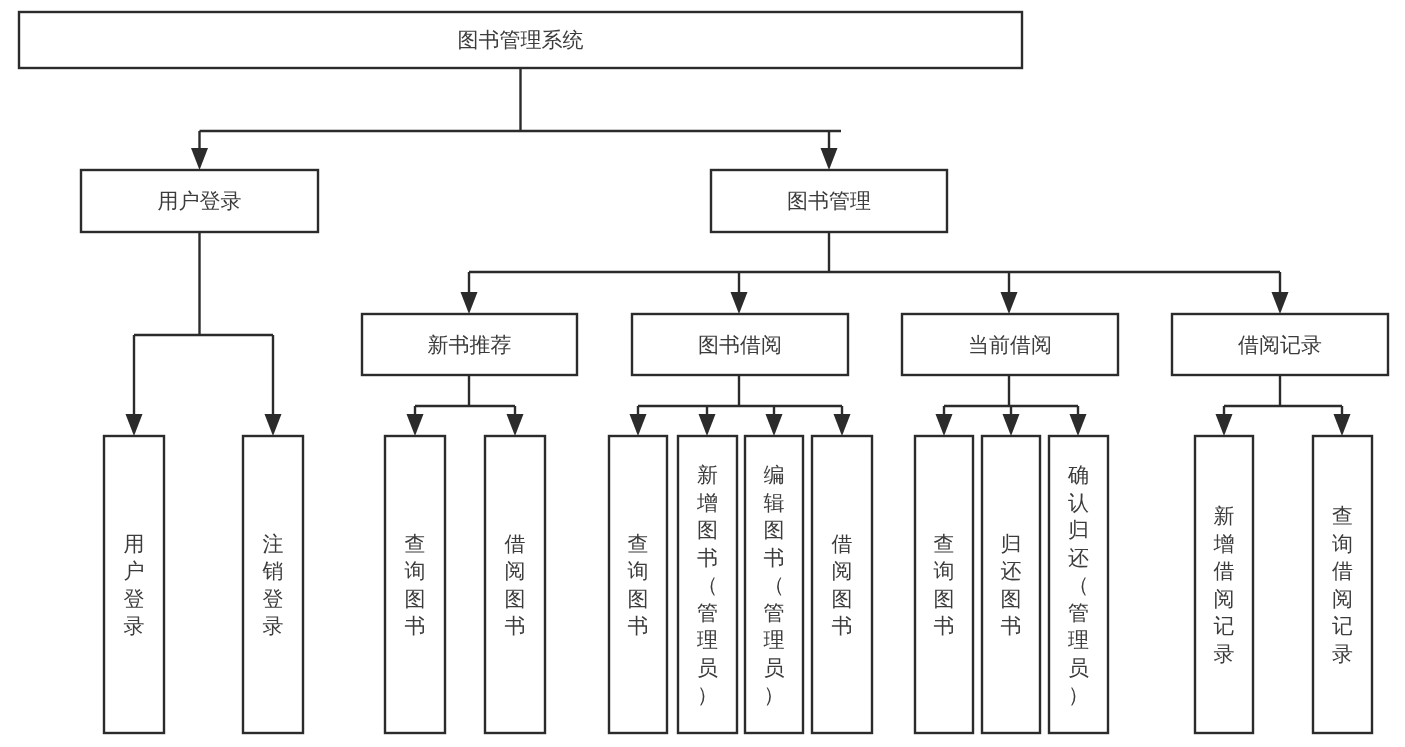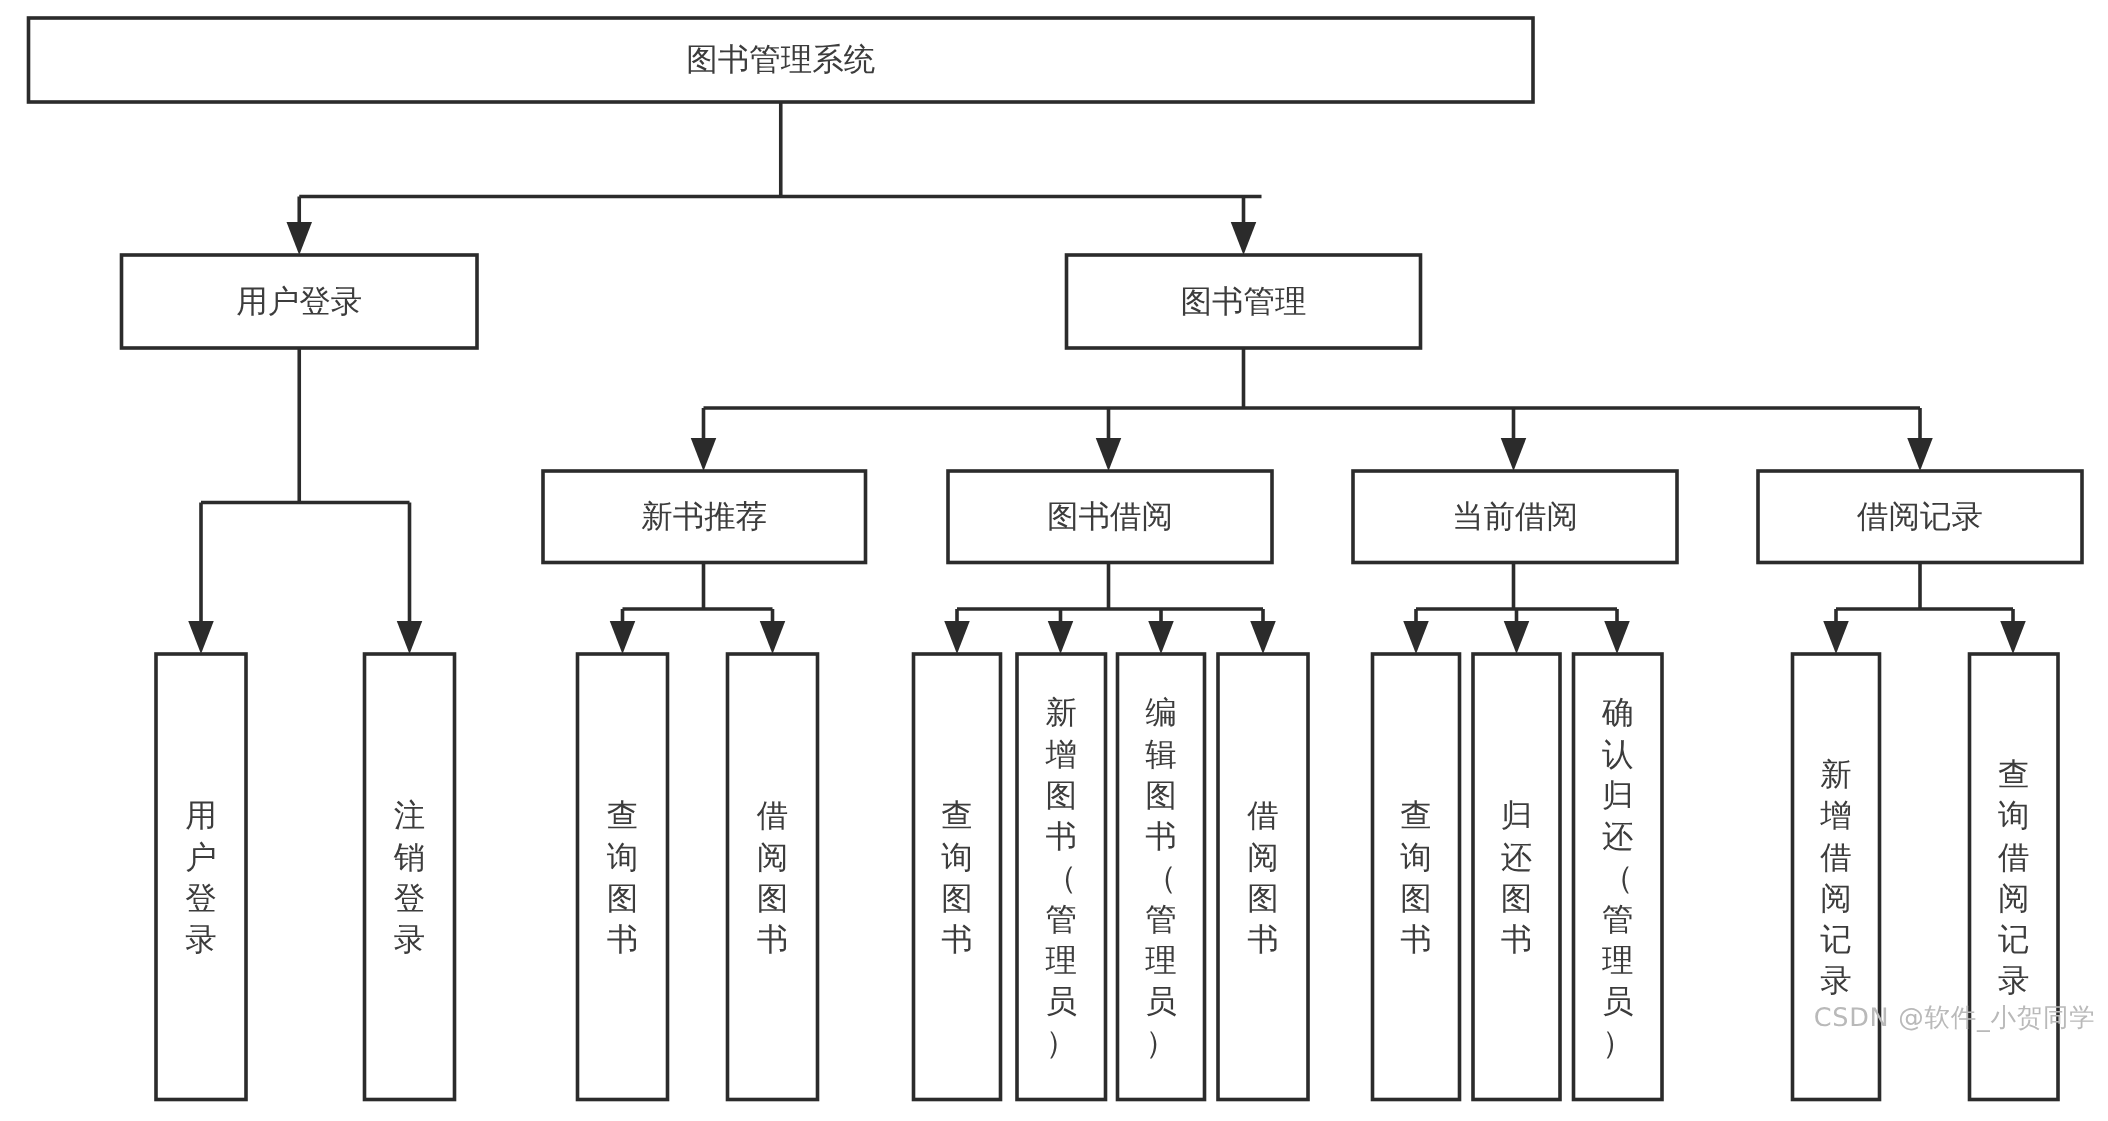--- a/index.html
+++ b/index.html
@@ -188,14 +188,13 @@
         <g>
           <rect x="1195" y="436" width="58" height="297" class="node-box"></rect>
           <text x="1224" y="523.45" class="node-label-vertical"><tspan x="1224" dy="0">新</tspan><tspan x="1224" dy="27.5">增</tspan><tspan x="1224" dy="27.5">借</tspan><tspan x="1224" dy="27.5">阅</tspan><tspan x="1224" dy="27.5">记</tspan><tspan x="1224" dy="27.5">录</tspan></text>
         </g>
         <g>
           <rect x="1313" y="436" width="59" height="297" class="node-box"></rect>
           <text x="1342.5" y="523.45" class="node-label-vertical"><tspan x="1342.5" dy="0">查</tspan><tspan x="1342.5" dy="27.5">询</tspan><tspan x="1342.5" dy="27.5">借</tspan><tspan x="1342.5" dy="27.5">阅</tspan><tspan x="1342.5" dy="27.5">记</tspan><tspan x="1342.5" dy="27.5">录</tspan></text>
         </g>
       </g>
   </svg>
-  <div class="watermark">CSDN @软件_小贺同学</div>
 </div>
 
 </body></html>

